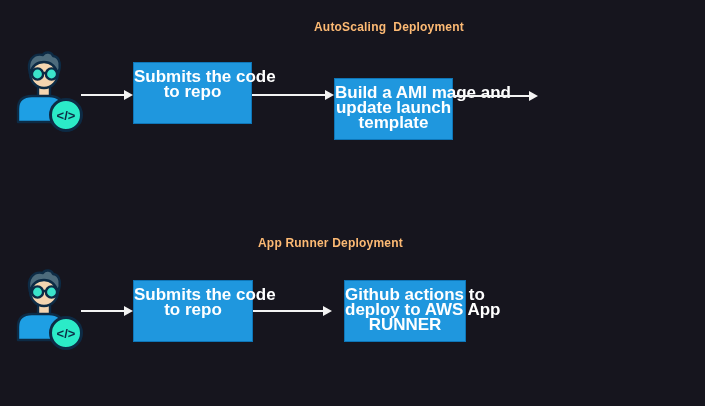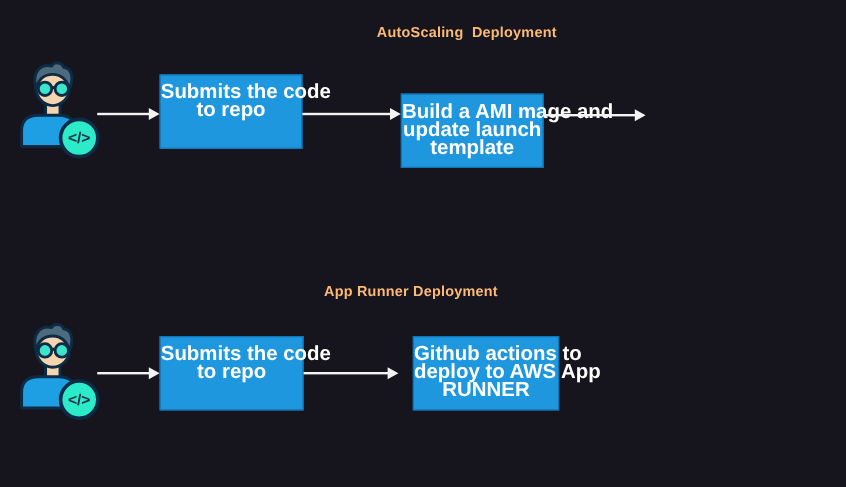--- a/index.html
+++ b/index.html
@@ -67,21 +67,21 @@
 
   <div class="node" style="left:334px; top:78px; width:119px; height:62px;">
     <span class="node-label">Build a AMI mage and
 update launch
 template</span>
   </div>
 
   <div class="arrow" style="left:453px; top:95px; width:77px;"></div>
 
 
-  <div class="section-title" style="left:270px; top:233px;">App Runner Deployment</div>
+  <div class="section-title" style="left:258px; top:233px;">App Runner Deployment</div>
 
   <div class="actor" style="left:17px; top:270px;">
     <svg viewBox="0 0 66 80">
       <g stroke="#0D2B45" stroke-width="2.4" stroke-linejoin="round">
         <rect x="21" y="30" width="12" height="16" fill="#F4D5B0"></rect>
         <path d="M1,70 L1,57 Q1,44 15,44 L32,44 Q46,44 46,57 L46,70 Z" fill="#1E9FE4"></path>
         <ellipse cx="27" cy="21" rx="14" ry="15" fill="#F4D5B0"></ellipse>
         <path d="M13,22 C9,8 17,1 26,3 C28,-1 35,0 36,4 C44,5 44,15 41,22 C38,13 33,10 27,10 C20,10 15,14 13,22 Z" fill="#4D6B7C"></path>
         <circle cx="20.5" cy="22" r="5.6" fill="#3BE4CB"></circle>
         <circle cx="34.5" cy="22" r="5.6" fill="#3BE4CB"></circle>

